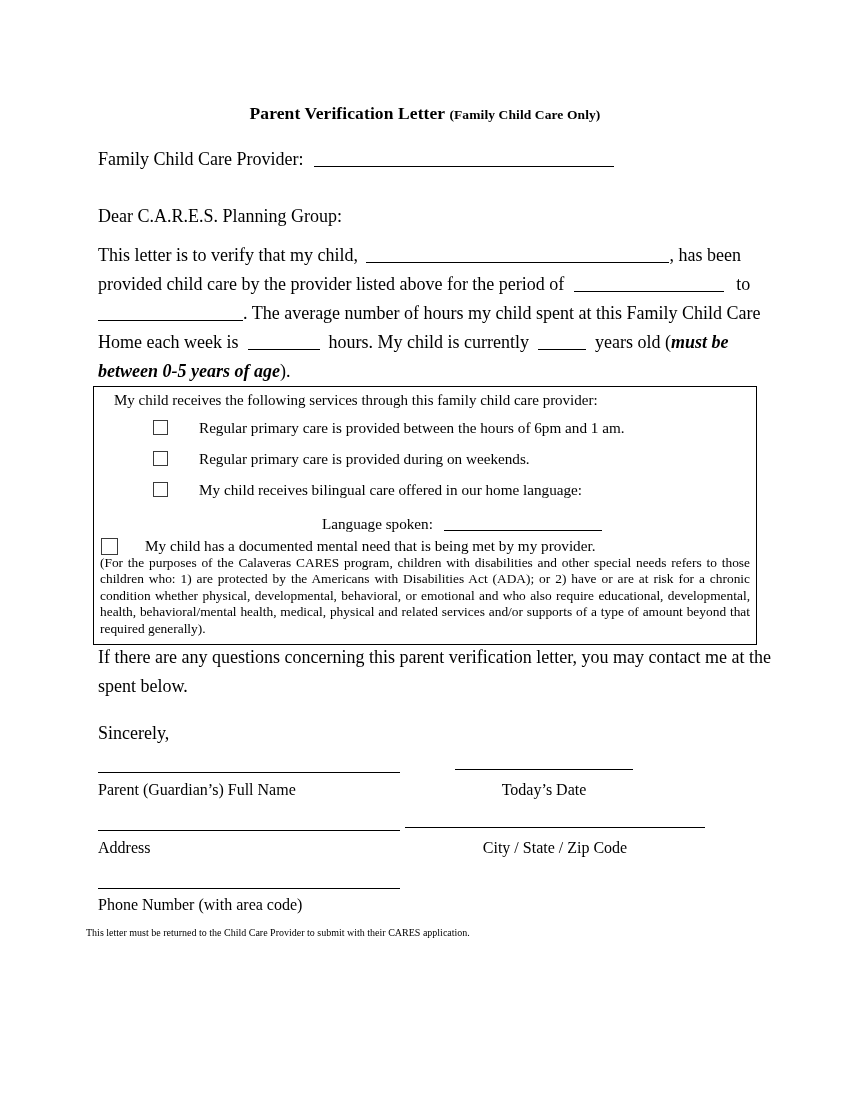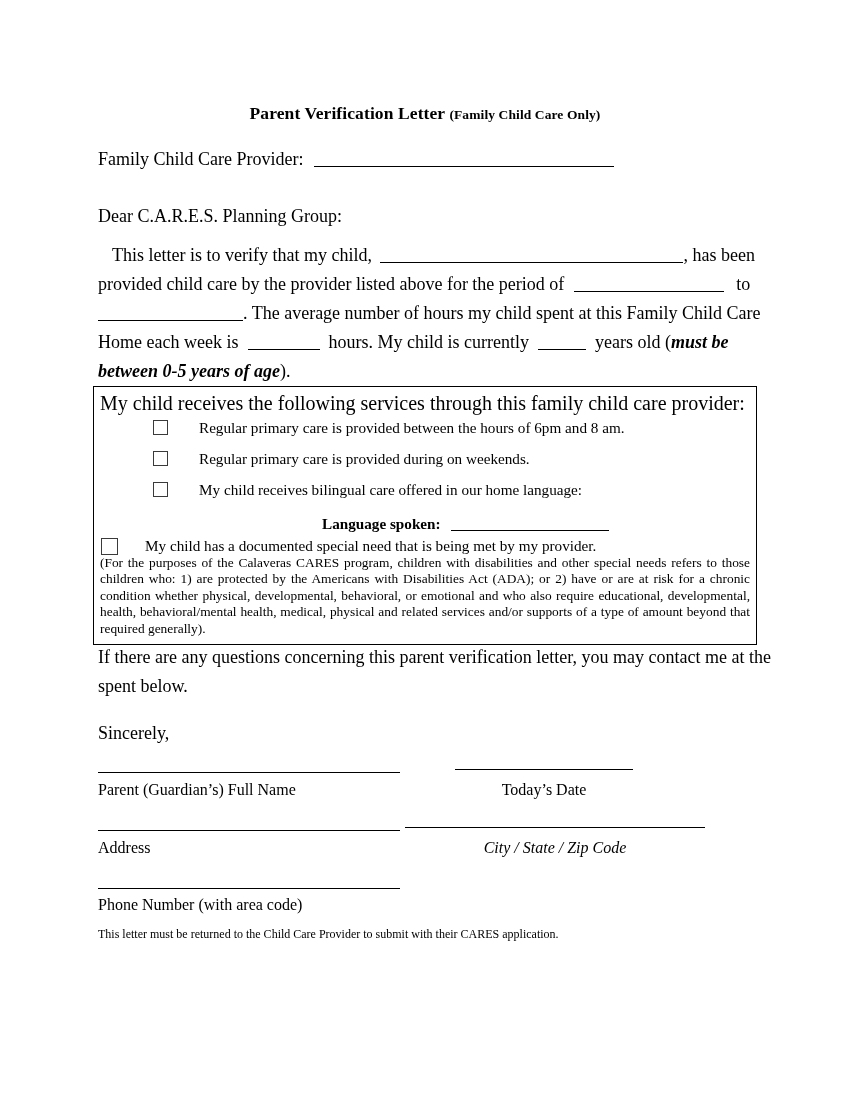--- a/index.html
+++ b/index.html
@@ -59,23 +59,23 @@
     left: 93px;
     top: 386px;
     width: 664px;
     height: 259px;
     border: 1.2px solid #000;
     box-sizing: border-box;
   }
 
   .box-lead {
     position: absolute;
-    left: 6px;
+    left: 20px;
     top: 5px;
-    font-size: 20px;
+    font-size: 15px;
     white-space: nowrap;
   }
 
   .cb {
     position: absolute;
     width: 15px;
     height: 15px;
     border: 1.4px solid #3a3a3a;
     box-sizing: border-box;
     background: #fff;
@@ -86,21 +86,20 @@
     font-size: 15.2px;
     white-space: nowrap;
   }
 
   .lang-line {
     position: absolute;
     left: 228px;
     top: 128px;
     font-size: 15.2px;
     white-space: nowrap;
-    font-weight: bold;
   }
 
   .ada-para {
     position: absolute;
     left: 6px;
     top: 168px;
     width: 650px;
     font-size: 13.4px;
     line-height: 16.4px;
     text-align: justify;
@@ -118,23 +117,23 @@
     font-size: 16px;
     white-space: nowrap;
   }
   .sig-label.center {
     text-align: center;
     white-space: nowrap;
   }
 
   .footer-note {
     position: absolute;
-    left: 98px;
+    left: 86px;
     top: 927px;
-    font-size: 12px;
+    font-size: 10px;
     white-space: nowrap;
   }
 
   .bi { font-weight: bold; font-style: italic; }
 </style>
 </head>
 <body>
 
 <div class="page">
 
@@ -143,21 +142,21 @@
     <span class="subtitle">(Family Child Care Only)</span>
   </div>
 
   <div class="body-text" style="left:98px; top:150px;">
     <span>Family Child Care Provider:</span>
     <span class="blank" style="width:300px; margin-left:6px;"></span>
   </div>
 
   <div class="body-text" style="left:98px; top:207px;">Dear C.A.R.E.S. Planning Group:</div>
 
-  <div class="body-text" style="left:112px; top:246px;">
+  <div class="body-text" style="left:98px; top:246px;">
     <span>This letter is to verify that my child,</span>
     <span class="blank" style="width:303px; margin-left:4px;"></span><span>, has been</span>
   </div>
 
   <div class="body-text" style="left:98px; top:275px;">
     <span>provided child care by the provider listed above for the period of</span>
     <span class="blank" style="width:150px; margin-left:5px;"></span>
     <span style="margin-left:8px;margin-top:40px;">to</span>
   </div>
 
@@ -175,53 +174,53 @@
 
   <div class="body-text" style="left:98px; top:362px;">
     <span class="bi">between 0-5 years of age</span><span>).</span>
   </div>
 
   <div class="services-box">
 
     <div class="box-lead">My child receives the following services through this family child care provider:</div>
 
     <div class="cb" style="left:59px; top:33px;"></div>
-    <div class="cb-label" style="left:105px; top:32px;">Regular primary care is provided between the hours of 6pm and 8 am.</div>
+    <div class="cb-label" style="left:105px; top:32px;">Regular primary care is provided between the hours of 6pm and 1 am.</div>
 
     <div class="cb" style="left:59px; top:64px;"></div>
     <div class="cb-label" style="left:105px; top:63px;font-family:Liberation Serif, serif;">Regular primary care is provided during on weekends.</div>
 
     <div class="cb" style="left:59px; top:95px;"></div>
     <div class="cb-label" style="left:105px; top:94px;">My child receives bilingual care offered in our home language:</div>
 
     <div class="lang-line">
       <span>Language spoken:</span>
       <span class="blank" style="width:158px; margin-left:7px;"></span>
     </div>
 
     <div class="cb" style="left:7px; top:151px; width:17px; height:17px;"></div>
-    <div class="cb-label" style="left:51px; top:150px;">My child has a documented special need that is being met by my provider.</div>
+    <div class="cb-label" style="left:51px; top:150px;">My child has a documented mental need that is being met by my provider.</div>
 
     <div class="ada-para">(For the purposes of the Calaveras CARES program, children with disabilities and other special needs refers to those children who: 1) are protected by the Americans with Disabilities Act (ADA); or 2) have or are at risk for a chronic condition whether physical, developmental, behavioral, or emotional and who also require educational, developmental, health, behavioral/mental health, medical, physical and related services and/or supports of a type of amount beyond that required generally).</div>
   </div>
 
   <div class="body-text" style="left:98px; top:648px;">If there are any questions concerning this parent verification letter, you may contact me at the</div>
   <div class="body-text" style="left:98px; top:677px;">spent below.</div>
   <div class="body-text" style="left:98px; top:724px;">Sincerely,</div>
 
   <div class="sig-line" style="left:98px; top:772px; width:302px;"></div>
   <div class="sig-label" style="left:98px; top:781px;">Parent (Guardian’s) Full Name</div>
 
   <div class="sig-line" style="left:455px; top:769px; width:178px;"></div>
   <div class="sig-label center" style="left:455px; top:781px; width:178px;">Today’s Date</div>
 
   <div class="sig-line" style="left:98px; top:830px; width:302px;"></div>
   <div class="sig-label" style="left:98px; top:839px;">Address</div>
 
   <div class="sig-line" style="left:405px; top:827px; width:300px;"></div>
-  <div class="sig-label center" style="left:405px; top:839px; width:300px;font-style:italic;">City / State / Zip Code</div>
+  <div class="sig-label center" style="left:405px; top:839px; width:300px;">City / State / Zip Code</div>
 
   <div class="sig-line" style="left:98px; top:888px; width:302px;"></div>
   <div class="sig-label" style="left:98px; top:896px;">Phone Number (with area code)</div>
 
   <div class="footer-note">This letter must be returned to the Child Care Provider to submit with their CARES application.</div>
 
 </div>
 
 </body></html>

